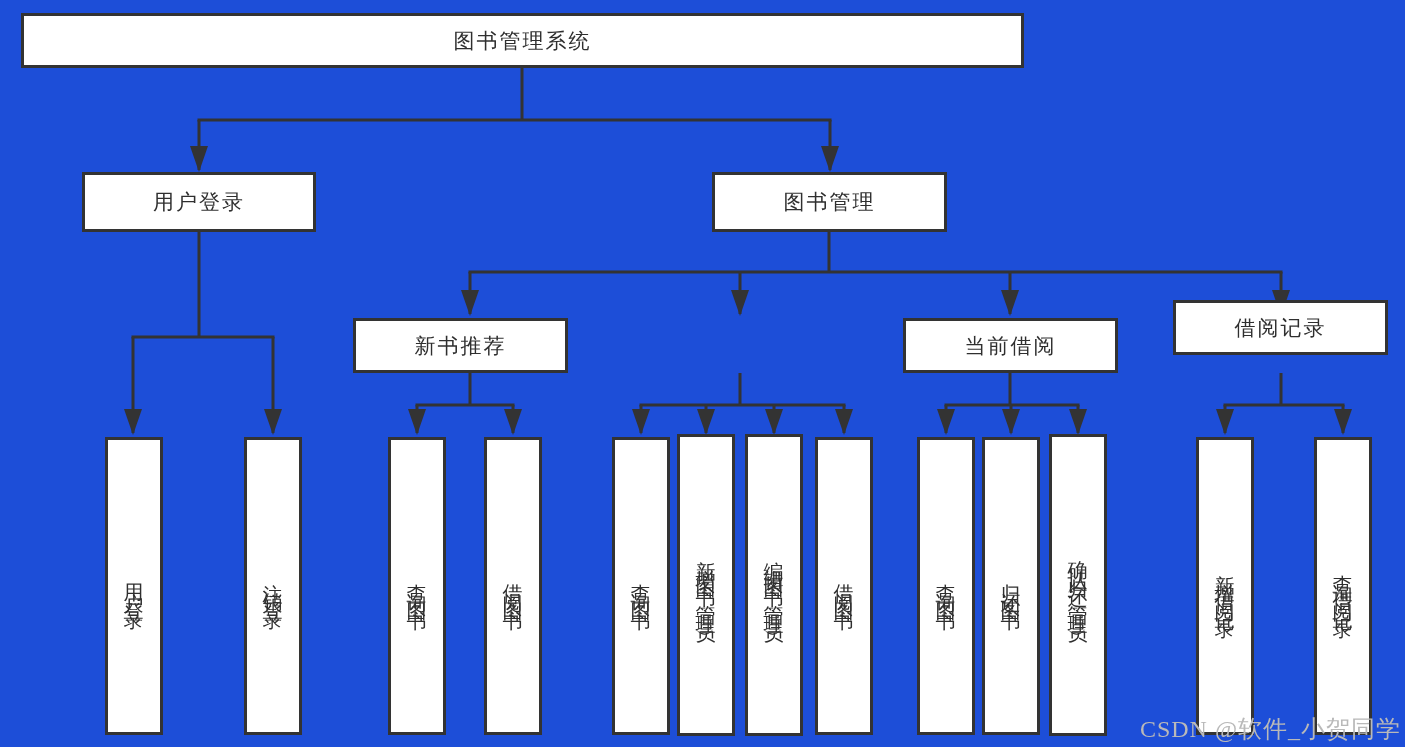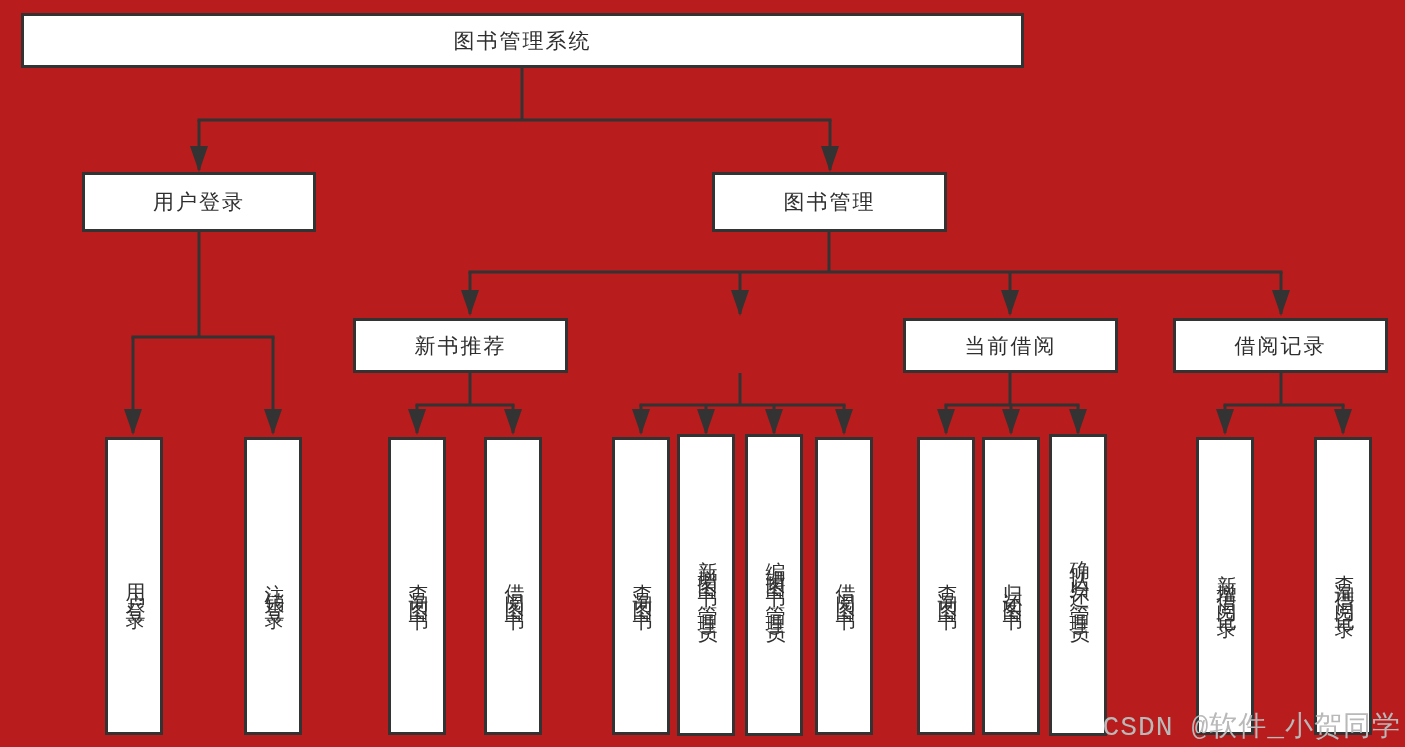--- a/index.html
+++ b/index.html
@@ -4,22 +4,22 @@
 <style>
   html, body {
     margin: 0;
     padding: 0;
     background: #ffffff;
   }
   #canvas {
     position: relative;
     width: 1405px;
     height: 747px;
-    background: #b91c1c;
-    font-family: Liberation Mono, monospace;
+    background: #1d4ed8;
+    font-family: Liberation Serif, serif;
     overflow: hidden;
   }
   .wires {
     position: absolute;
     left: 0;
     top: 0;
   }
   .box {
     position: absolute;
     box-sizing: border-box;
@@ -40,21 +40,21 @@
     text-orientation: mixed;
     font-size: 20px;
     letter-spacing: 9px;
     line-height: 1;
     white-space: nowrap;
   }
   .watermark {
     position: absolute;
     right: 4px;
     bottom: 2px;
-    font-size: 28px;
+    font-size: 24px;
     letter-spacing: 1px;
     color: #b9b9b9;
     z-index: 10;
     white-space: nowrap;
     text-align: right;
   }
 </style>
 </head>
 <body>
 
@@ -132,21 +132,21 @@
   <div class="box h" style="left:712px;top:172px;width:235px;height:60px">
     <span>图书管理</span>
   </div>
 
   <div class="box h" style="left:353px;top:318px;width:215px;height:55px">
     <span>新书推荐</span>
   </div>
   <div class="box h" style="left:903px;top:318px;width:215px;height:55px">
     <span>当前借阅</span>
   </div>
-  <div class="box h" style="left:1173px;top:318px;width:215px;height:55px">
+  <div class="box h" style="left:1173px;top:300px;width:215px;height:55px">
     <span>借阅记录</span>
   </div>
 
   <div class="box v" style="left:105px;top:437px;width:58px;height:298px">
     <span>用户登录</span>
   </div>
   <div class="box v" style="left:244px;top:437px;width:58px;height:298px">
     <span>注销登录</span>
   </div>
 

